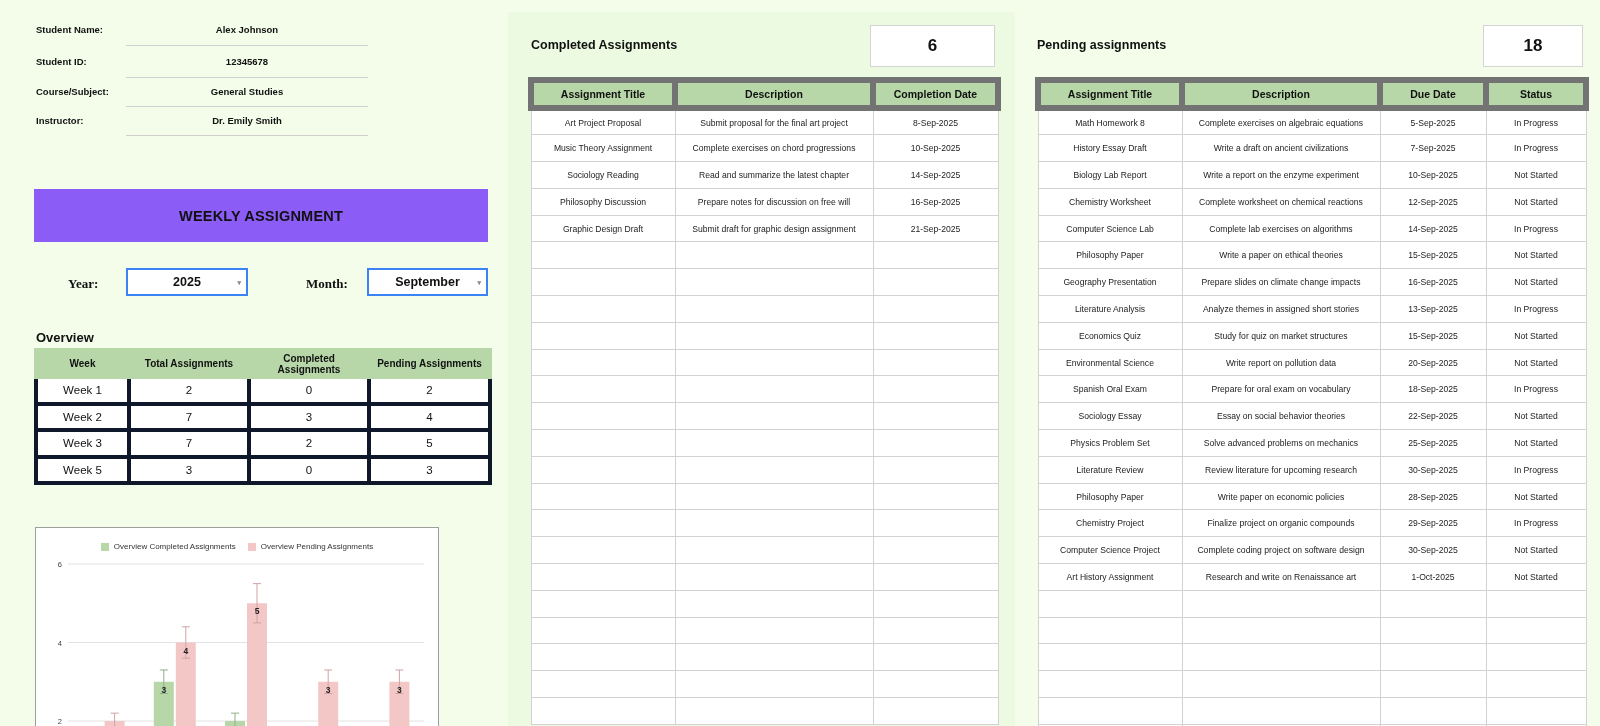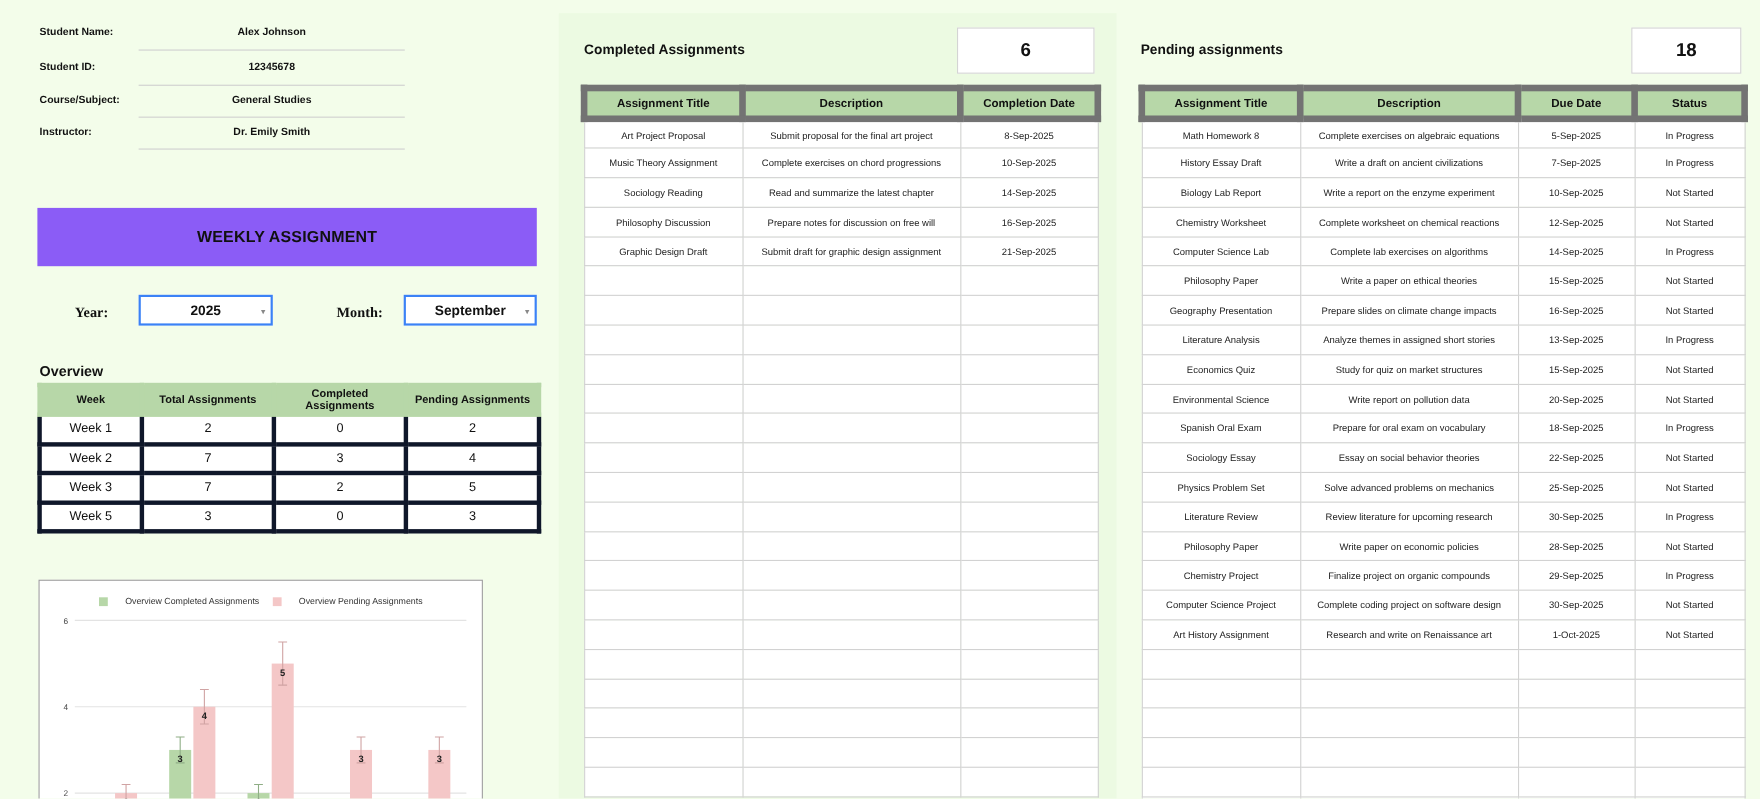--- a/index.html
+++ b/index.html
@@ -35,21 +35,21 @@
   .ov-table td, .ov-table th { border: 4px solid #0f172a; text-align: center; }
   .ov-table th { background: #b7d7a8; font-size: 10px; font-weight: bold; height: 27px; border-color: #b7d7a8; }
   .ov-table td { background: #fff; font-size: 11.5px; height: 26.6px; text-align: center; }
 
   
   .chart-box {
     position: absolute; left: 35px; top: 527px; width: 404px; height: 220px;
     background: #fff; border: 1px solid #9e9e9e; overflow: hidden;
   }
   .legend { position: absolute; top: 14px; left: 0; width: 100%; display: flex; justify-content: center; gap: 12px; font-size: 8px; color: #333; }
-  .legend-item { display: flex; align-items: center; gap: 16px; }
+  .legend-item { display: flex; align-items: center; gap: 5px; }
   .swatch { width: 8px; height: 8px; display: inline-block; }
 
   
   .mid-panel { position: absolute; left: 508px; top: 12px; width: 507px; height: 714px; background: #ecfae2; }
   .panel-title { position: absolute; font-size: 12.5px; font-weight: bold; }
   .count-box {
     position: absolute; background: #fff; border: 1px solid #d4d4d4;
     display: flex; align-items: center; justify-content: center;
     font-size: 17px; font-weight: bold;
   }

